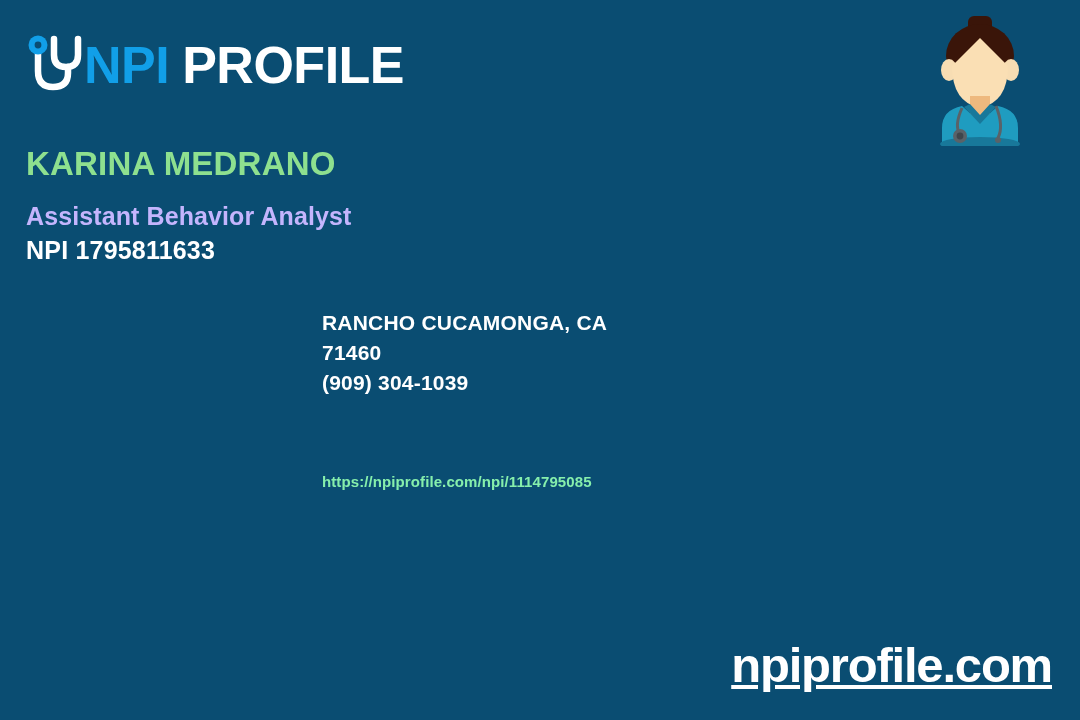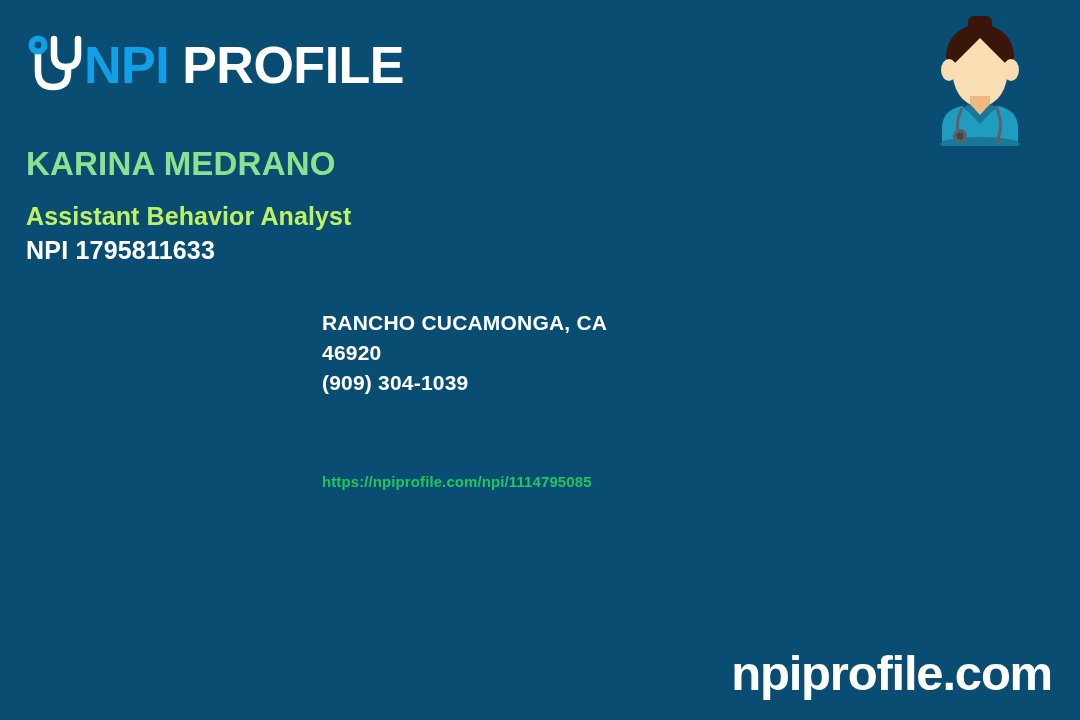--- a/index.html
+++ b/index.html
@@ -69,21 +69,21 @@
   }
   .provider-name {
     color: #8ee08f;
     font-size: 33px;
     font-weight: bold;
     letter-spacing: 0.2px;
     line-height: 1.12;
     margin: 0 0 18px 0;
   }
   .provider-taxonomy {
-    color: #bef264;
+    color: #c4b5fd;
     font-size: 25px;
     font-weight: bold;
     letter-spacing: 0.1px;
     line-height: 1.2;
     margin: 8px 0 4px 0;
   }
   .provider-npi {
     color: #ffffff;
     font-size: 25px;
     font-weight: bold;
@@ -105,39 +105,40 @@
     font-weight: bold;
     letter-spacing: 0.2px;
     line-height: 30px;
     margin: 0;
     white-space: nowrap;
   }
   .profile-url {
     position: absolute;
     left: 322px;
     top: 473px;
-    color: #22c55e;
+    color: #86efac;
     font-size: 15px;
     font-weight: bold;
     letter-spacing: 0.1px;
     text-decoration: none;
     white-space: nowrap;
   }
 
   
   .footer-brand {
     position: absolute;
     right: 28px;
-    bottom: 22px;
+    bottom: 30px;
     color: #ffffff;
     font-size: 49px;
     font-weight: bold;
     letter-spacing: -1.2px;
     line-height: 1;
     white-space: nowrap;
+    text-decoration: underline;
   }
 </style>
 </head>
 <body>
 
 <div class="card">
 
   <div class="brand">
     <svg class="brand-mark" viewBox="0 0 60 66">
 
@@ -177,21 +178,21 @@
   </svg>
 
   <div class="provider">
     <h1 class="provider-name">KARINA MEDRANO</h1>
     <div class="provider-taxonomy">Assistant Behavior Analyst</div>
     <div class="provider-npi">NPI 1795811633</div>
   </div>
 
   <div class="address">
     <p class="address-line">RANCHO CUCAMONGA, CA</p>
-    <p class="address-line">46920</p>
+    <p class="address-line">71460</p>
     <p class="address-line">(909) 304-1039</p>
   </div>
 
   <a class="profile-url" href="#">https://npiprofile.com/npi/1114795085</a>
 
   <div class="footer-brand">npiprofile.com</div>
 
 </div>
 
 </body></html>

